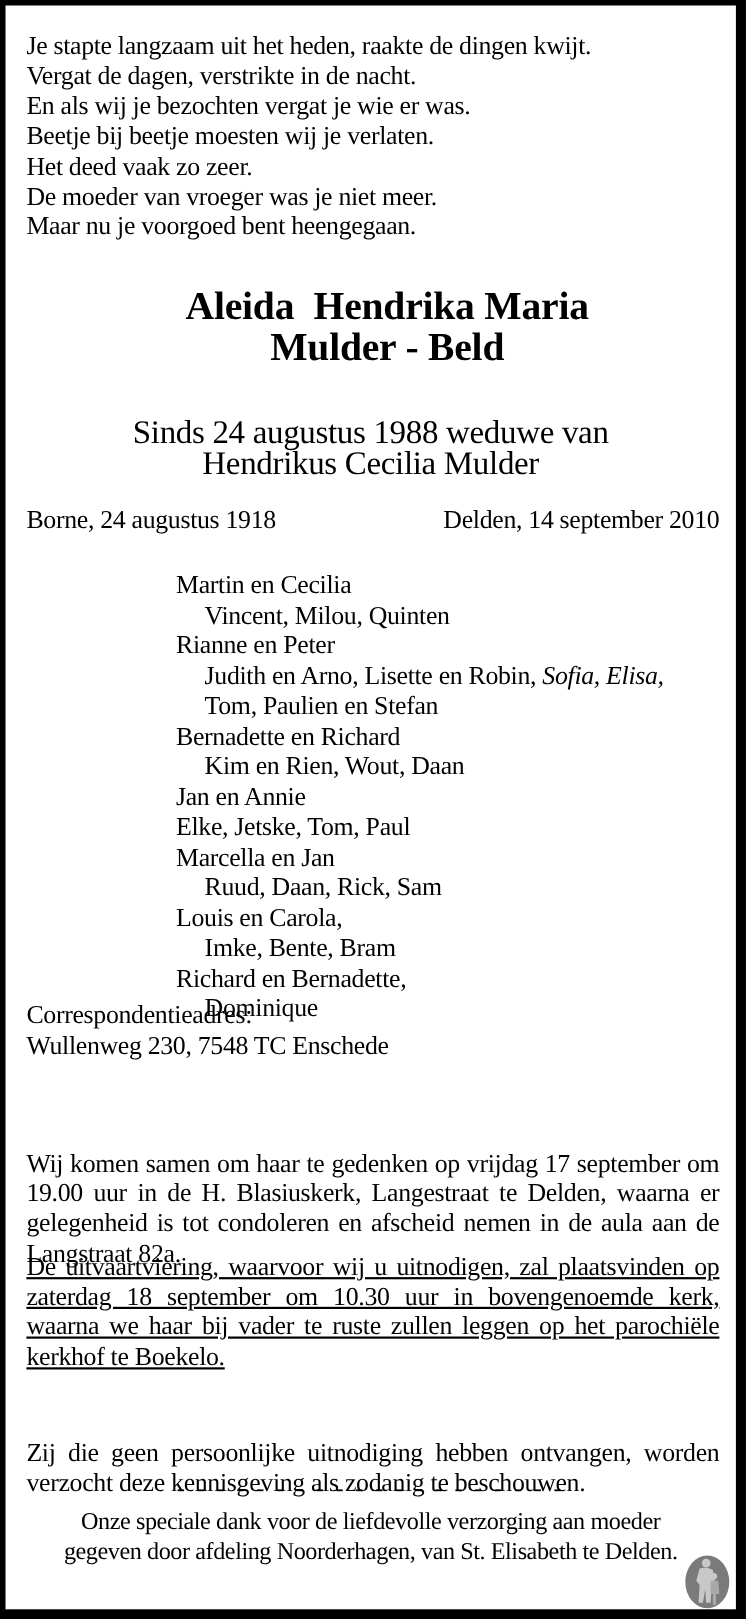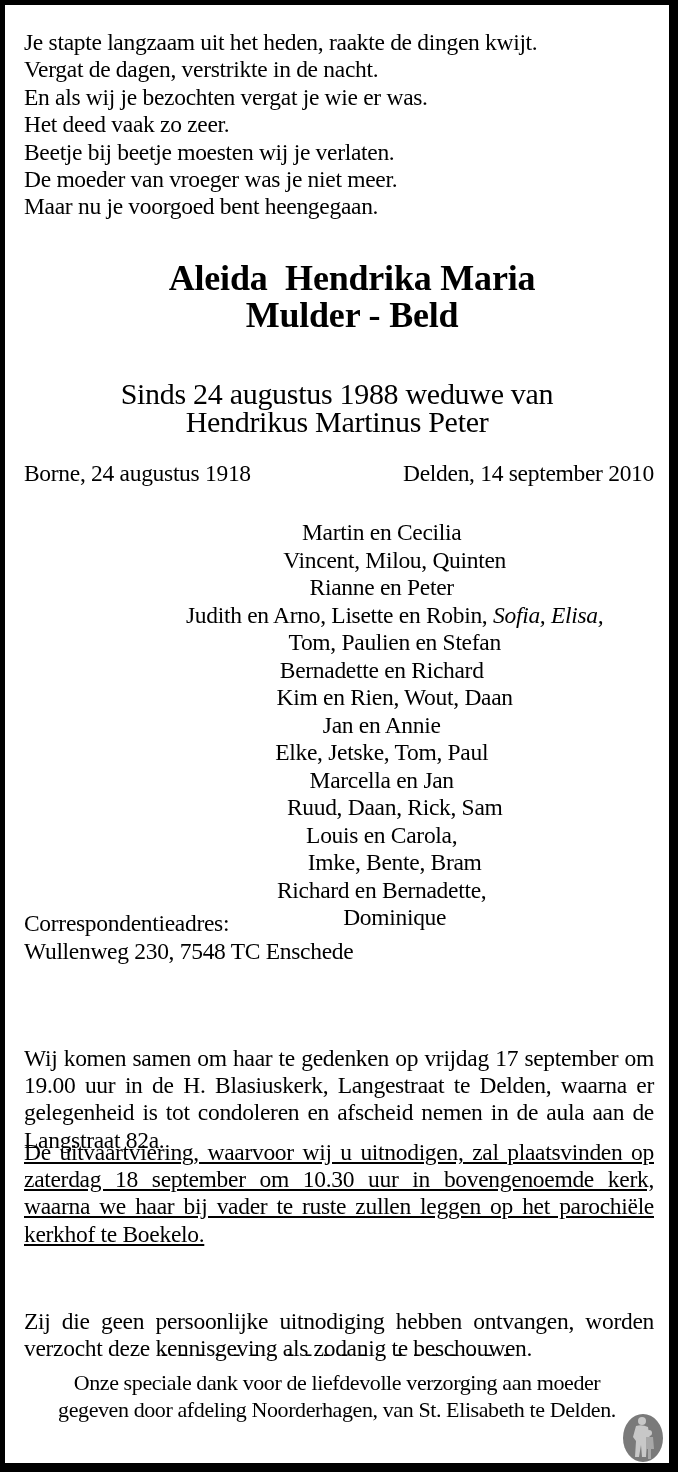--- a/index.html
+++ b/index.html
@@ -10,55 +10,55 @@
     font-family: "Liberation Serif", "DejaVu Serif", serif;
   }
   .poem { position: absolute; left: 19px; top: 24px; font-size: 23.5px; line-height: 27.4px; letter-spacing: -0.3px; }
   .poem div { white-space: nowrap; }
   .name { position: absolute; left: 15px; width: 664px; top: 255px; text-align: center; font-weight: bold; font-size: 36px; line-height: 37px; letter-spacing: -0.2px; }
   .widow { position: absolute; left: 0; width: 664px; top: 375px; text-align: center; font-size: 30px; line-height: 28px; letter-spacing: -0.3px; }
   .dates { position: absolute; left: 19px; width: 630px; top: 454px; font-size: 23.5px; line-height: 28px; letter-spacing: -0.3px; }
   .dates .birth { position: absolute; left: 0; white-space: nowrap; }
   .dates .death { position: absolute; right: 0; white-space: nowrap; }
   .family { position: absolute; left: 155px; top: 514px; font-size: 23.5px; line-height: 27.5px; letter-spacing: -0.3px; }
-  .family div { white-space: nowrap; text-align: center; }
+  .family div { white-space: nowrap; }
   .family .child { padding-left: 26px; }
   .family i { font-style: italic; }
   .addr { position: absolute; left: 19px; top: 904px; font-size: 23.5px; line-height: 28px; letter-spacing: -0.3px; }
   .para { position: absolute; left: 19px; width: 630px; font-size: 23.5px; line-height: 27.2px; text-align: justify; letter-spacing: -0.3px; }
   .p1 { top: 1040px; }
   .p2 { top: 1134px; text-decoration: underline; }
   .p3 { top: 1303px; }
   .divider { position: absolute; left: 0; width: 664px; top: 1337px; text-align: center; font-size: 22px; line-height: 22px; letter-spacing: 2.6px; }
   .thanks { position: absolute; left: 0; width: 664px; top: 1364px; text-align: center; font-size: 22px; line-height: 27px; letter-spacing: -0.4px; }
   .logo { position: absolute; left: 617px; top: 1408px; width: 42px; height: 50px; }
 </style>
 </head>
 <body>
 
 <div class="page">
 
   <div class="poem">
     <div>Je stapte langzaam uit het heden, raakte de dingen kwijt.</div>
     <div>Vergat de dagen, verstrikte in de nacht.</div>
     <div>En als wij je bezochten vergat je wie er was.</div>
+    <div>Beetje bij beetje moesten wij je verlaten.</div>
     <div>Het deed vaak zo zeer.</div>
-    <div>Beetje bij beetje moesten wij je verlaten.</div>
     <div>De moeder van vroeger was je niet meer.</div>
     <div>Maar nu je voorgoed bent heengegaan.</div>
   </div>
 
   <div class="name">
     <div style="white-space:pre;">Aleida  Hendrika Maria</div>
     <div>Mulder - Beld</div>
   </div>
 
   <div class="widow">
     <div>Sinds 24 augustus 1988 weduwe van</div>
-    <div>Hendrikus Martinus Peter</div>
+    <div>Hendrikus Cecilia Mulder</div>
   </div>
 
   <div class="dates">
     <span class="birth">Borne, 24 augustus 1918</span>
     <span class="death">Delden, 14 september 2010</span>
   </div>
 
   <div class="family">
     <div>Martin en Cecilia</div>
     <div class="child">Vincent, Milou, Quinten</div>

